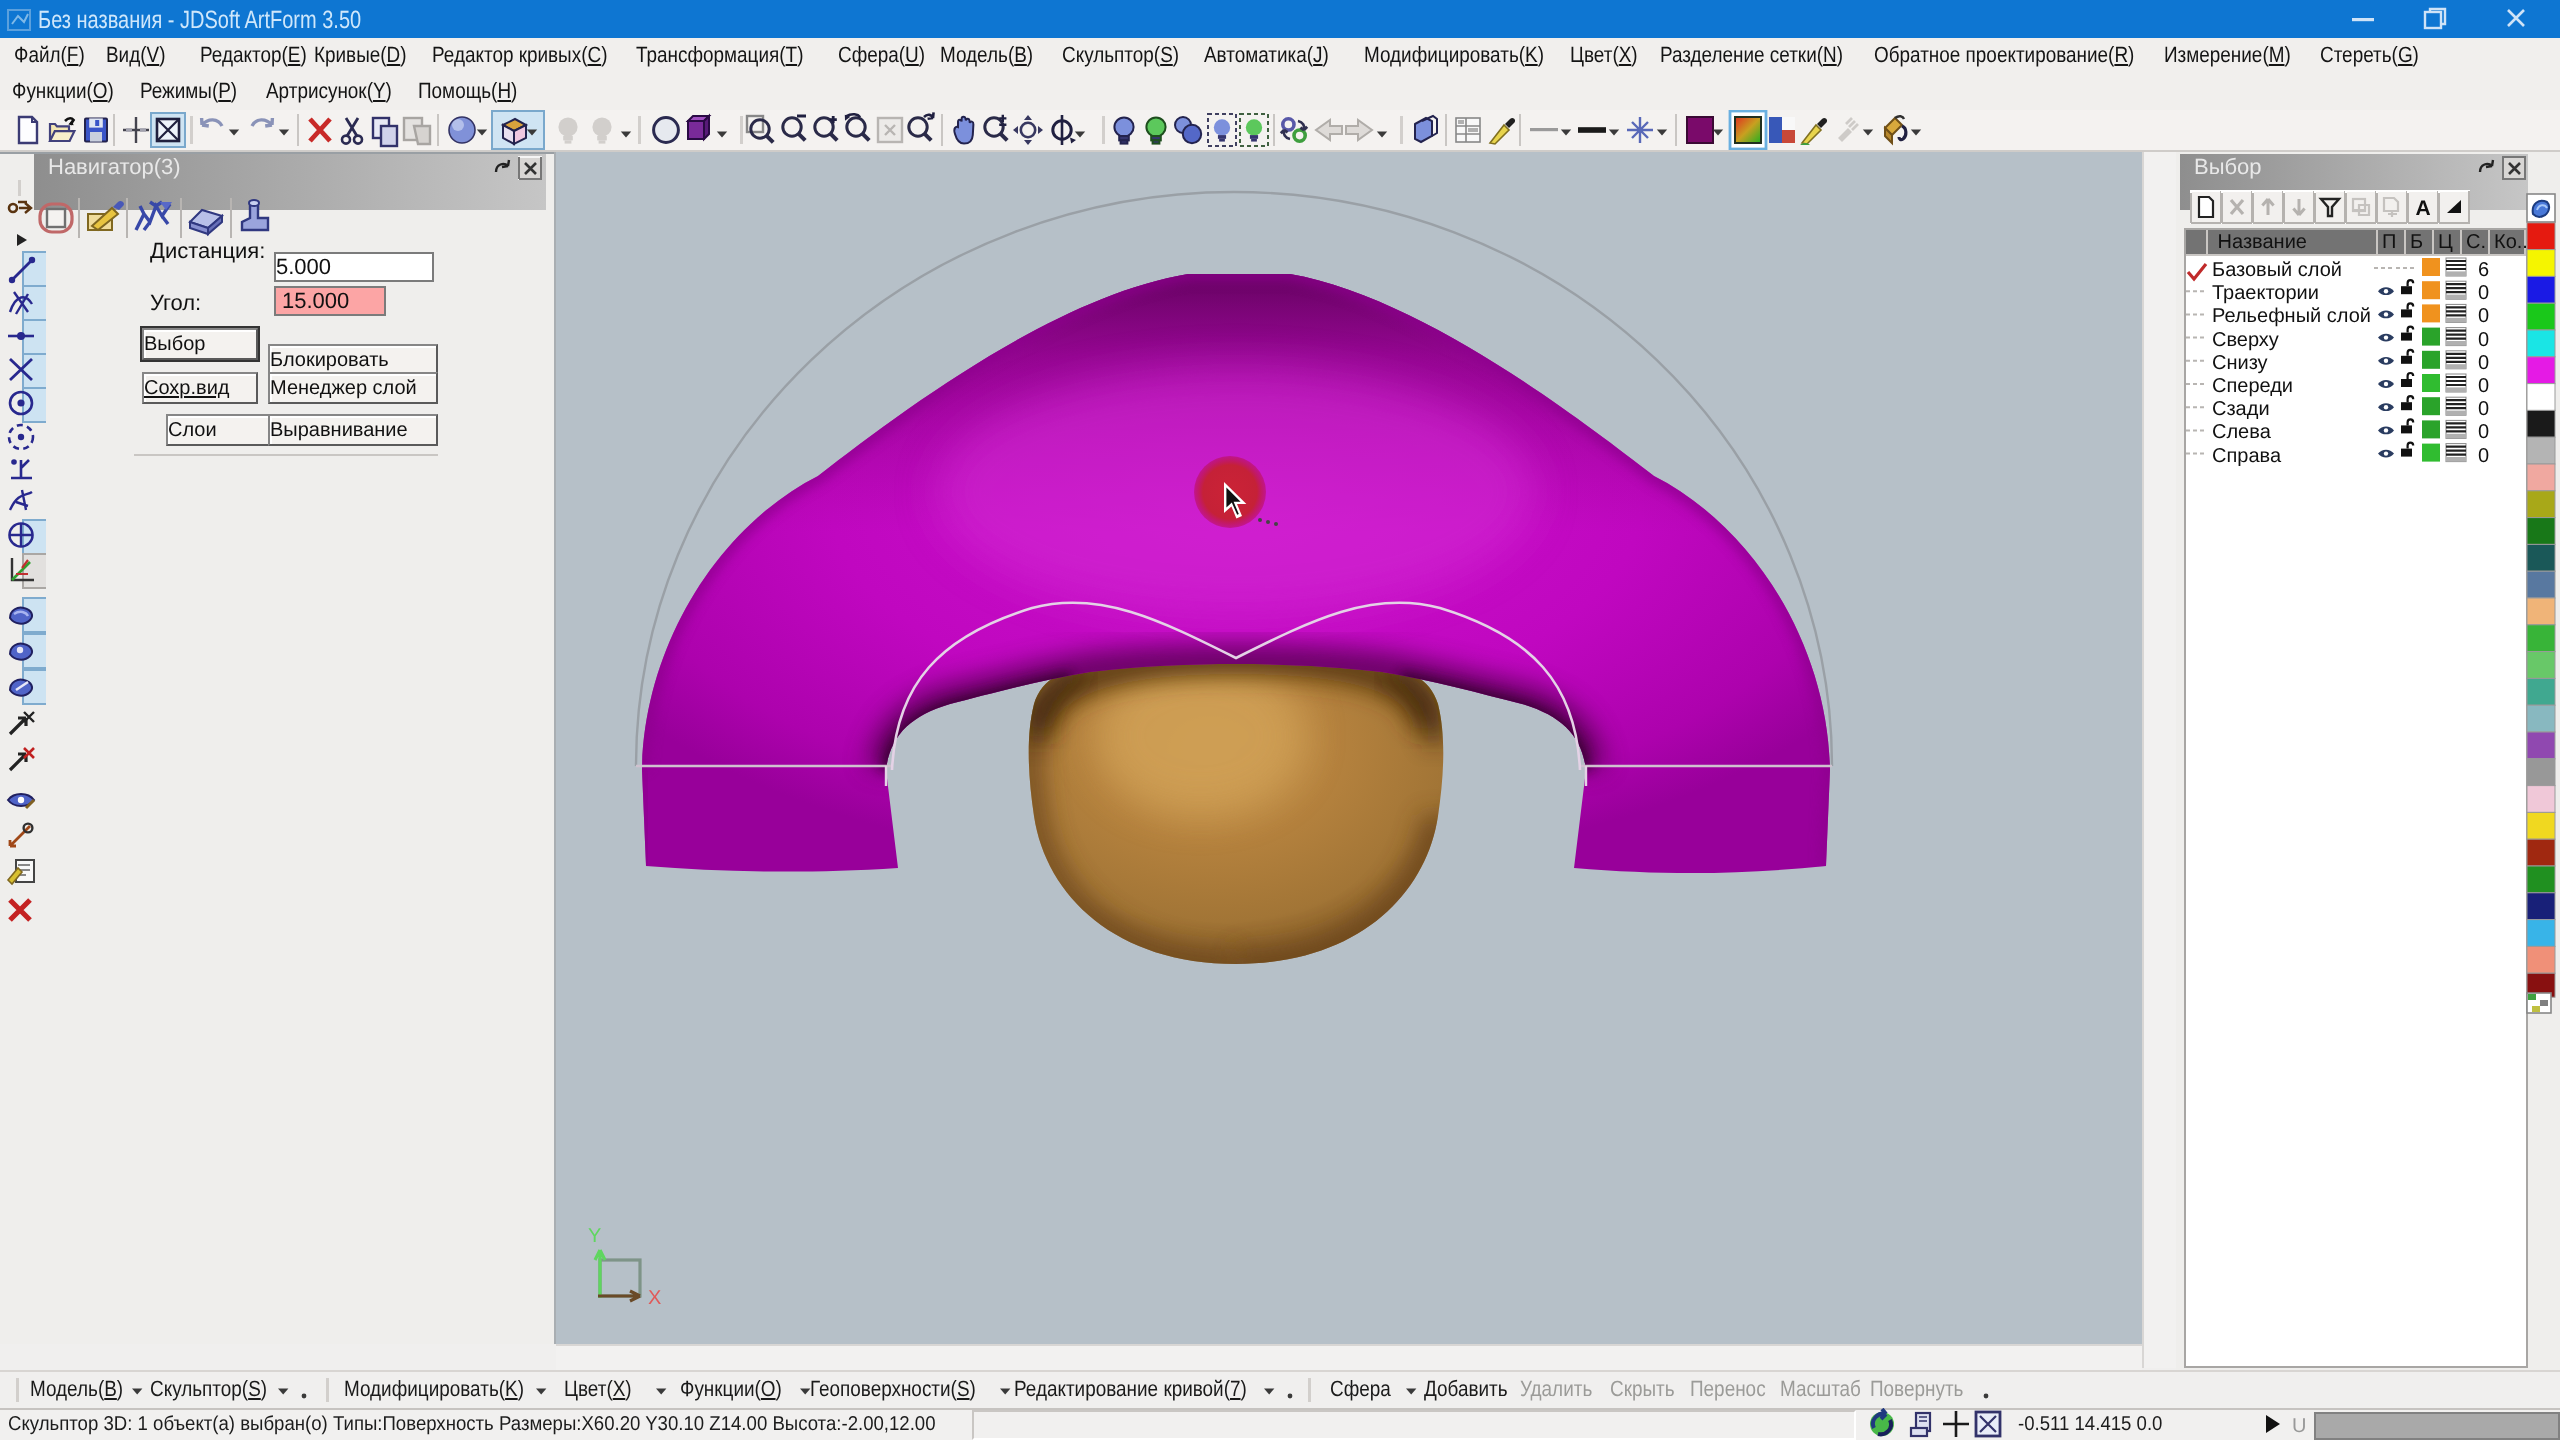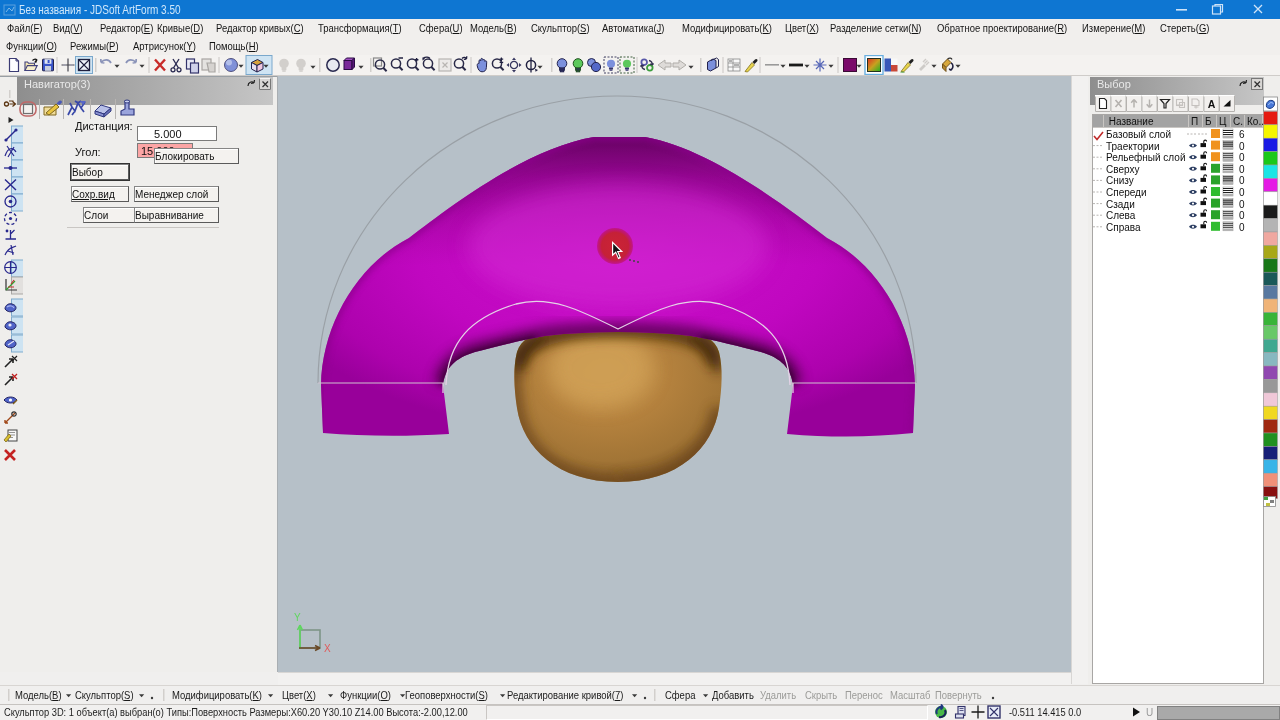--- a/index.html
+++ b/index.html
@@ -21,21 +21,21 @@
 .paneltitle{height:28px;background:linear-gradient(to right,#8e8e8e,#c6c6c6);color:#e8e8e8;font-size:11px;line-height:14px;padding-left:7px;box-sizing:border-box;}
 .listbox{left:1092px;top:114px;width:172px;height:570px;background:#fff;border:1px solid #a8a6a4;box-sizing:border-box;}
 .botmenu{left:0;top:685px;width:1280px;height:19px;background:#f0efee;border-top:1px solid #d8d5d2;box-sizing:border-box;}
 .bmi{position:absolute;top:4px;font-size:11px;color:#1a1a1a;white-space:nowrap;transform:scaleX(0.86);transform-origin:0 0;}
 .bmg{color:#9b9b98;}
 .statusbar{left:0;top:704px;width:1280px;height:16px;background:#f1f0ef;border-top:1px solid #c6c3c0;box-sizing:border-box;}
 .stxt{position:absolute;top:3px;font-size:10px;color:#1c1c1c;white-space:nowrap;transform:scaleX(0.93);transform-origin:0 0;}
 u{text-underline-offset:1px;}
 .nbtn{height:16px;background:#f4f2ef;border:1px solid #868686;border-right-color:#5a5a5a;border-bottom-color:#5a5a5a;box-shadow:inset 1px 1px 0 #fff;font-size:10px;color:#111;line-height:15px;box-sizing:border-box;}
 .nbd{outline:1px solid #333;}
-.lhead{height:13px;background:#a3a3a3;border-right:1px solid #c9c6c3;border-bottom:1px solid #c9c6c3;font-size:10px;color:#111;line-height:13px;padding-left:2px;box-sizing:border-box;}
+.lhead{height:13px;background:#737373;border-right:1px solid #c9c6c3;border-bottom:1px solid #c9c6c3;font-size:10px;color:#111;line-height:13px;padding-left:2px;box-sizing:border-box;}
 </style>
 </head>
 <body>
 
 <div class="abs titlebar"></div>
 <svg class="abs" style="left:3px;top:3px" width="14" height="14">
     <rect x="1" y="2" width="11" height="10" fill="none" stroke="#5ba0dd" stroke-width="1"></rect>
     <path d="M3 9 L6 5 L9 8 L11 4" stroke="#7fb9e8" fill="none"></path>
   </svg>
 <span class="abs titletxt">Без названия - JDSoft ArtForm 3.50</span>
@@ -374,25 +374,25 @@
     </g>
 <rect x="99" y="3" width="1" height="20" fill="#b8b5b2"></rect>
 <g transform="translate(112,13)">
       <path d="M-3 -8 L1 -8 L1 0 L6 0 L6 6 L-7 6 L-7 2 L-3 0 Z" fill="#9aa4dc" stroke="#303880" stroke-width="1.2"></path>
       <ellipse cx="-1" cy="-7.5" rx="2.5" ry="1.5" fill="#c8d0f0" stroke="#303880"></ellipse>
     </g>
 <rect x="122" y="3" width="1" height="20" fill="#b8b5b2"></rect>
 </svg>
 
 <span class="abs" style="left:75px;top:120px;font-size:11px;color:#111">Дистанция:</span>
-<div class="abs" style="left:137px;top:126px;width:80px;height:15px;background:#fff;border:1px solid #7b7b7b;font-size:11px;color:#111;line-height:15px;padding-left:16px;box-sizing:border-box">5.000</div>
+<div class="abs" style="left:137px;top:126px;width:80px;height:15px;background:#fff;border:1px solid #7b7b7b;font-size:11px;color:#111;line-height:15px;padding-left:0;box-sizing:border-box">5.000</div>
 <span class="abs" style="left:75px;top:146px;font-size:11px;color:#111">Угол:</span>
 <div class="abs" style="left:137px;top:143px;width:56px;height:15px;background:#fca5a5;border:1px solid #7b7b7b;font-size:11px;color:#111;line-height:15px;padding-left:3px;box-sizing:border-box">15.000</div>
 <div class="abs nbtn nbd" style="left:71px;top:164px;width:58px;">Выбор</div>
-<div class="abs nbtn" style="left:134px;top:148px;width:85px;margin-left:20px;">Блокировать</div>
+<div class="abs nbtn" style="left:134px;top:172px;width:85px;">Блокировать</div>
 <div class="abs nbtn" style="left:71px;top:186px;width:58px;text-decoration:underline;">Сохр.вид</div>
 <div class="abs nbtn" style="left:134px;top:186px;width:85px;">Менеджер слой</div>
 <div class="abs nbtn" style="left:71px;top:207px;width:58px;margin-left:12px;">Слои</div>
 <div class="abs nbtn" style="left:134px;top:207px;width:85px;">Выравнивание</div>
 <div class="abs" style="left:67px;top:227px;width:152px;height:1px;background:#c9c6c3"></div>
 
 <svg class="abs" style="left:0px;top:88px" width="23" height="400">
 <defs>
 <g id="hlbox">
         <rect x="1.5" y="-8" width="18" height="17" fill="#cde3f2" stroke="#7fabce" stroke-width="1"></rect>

